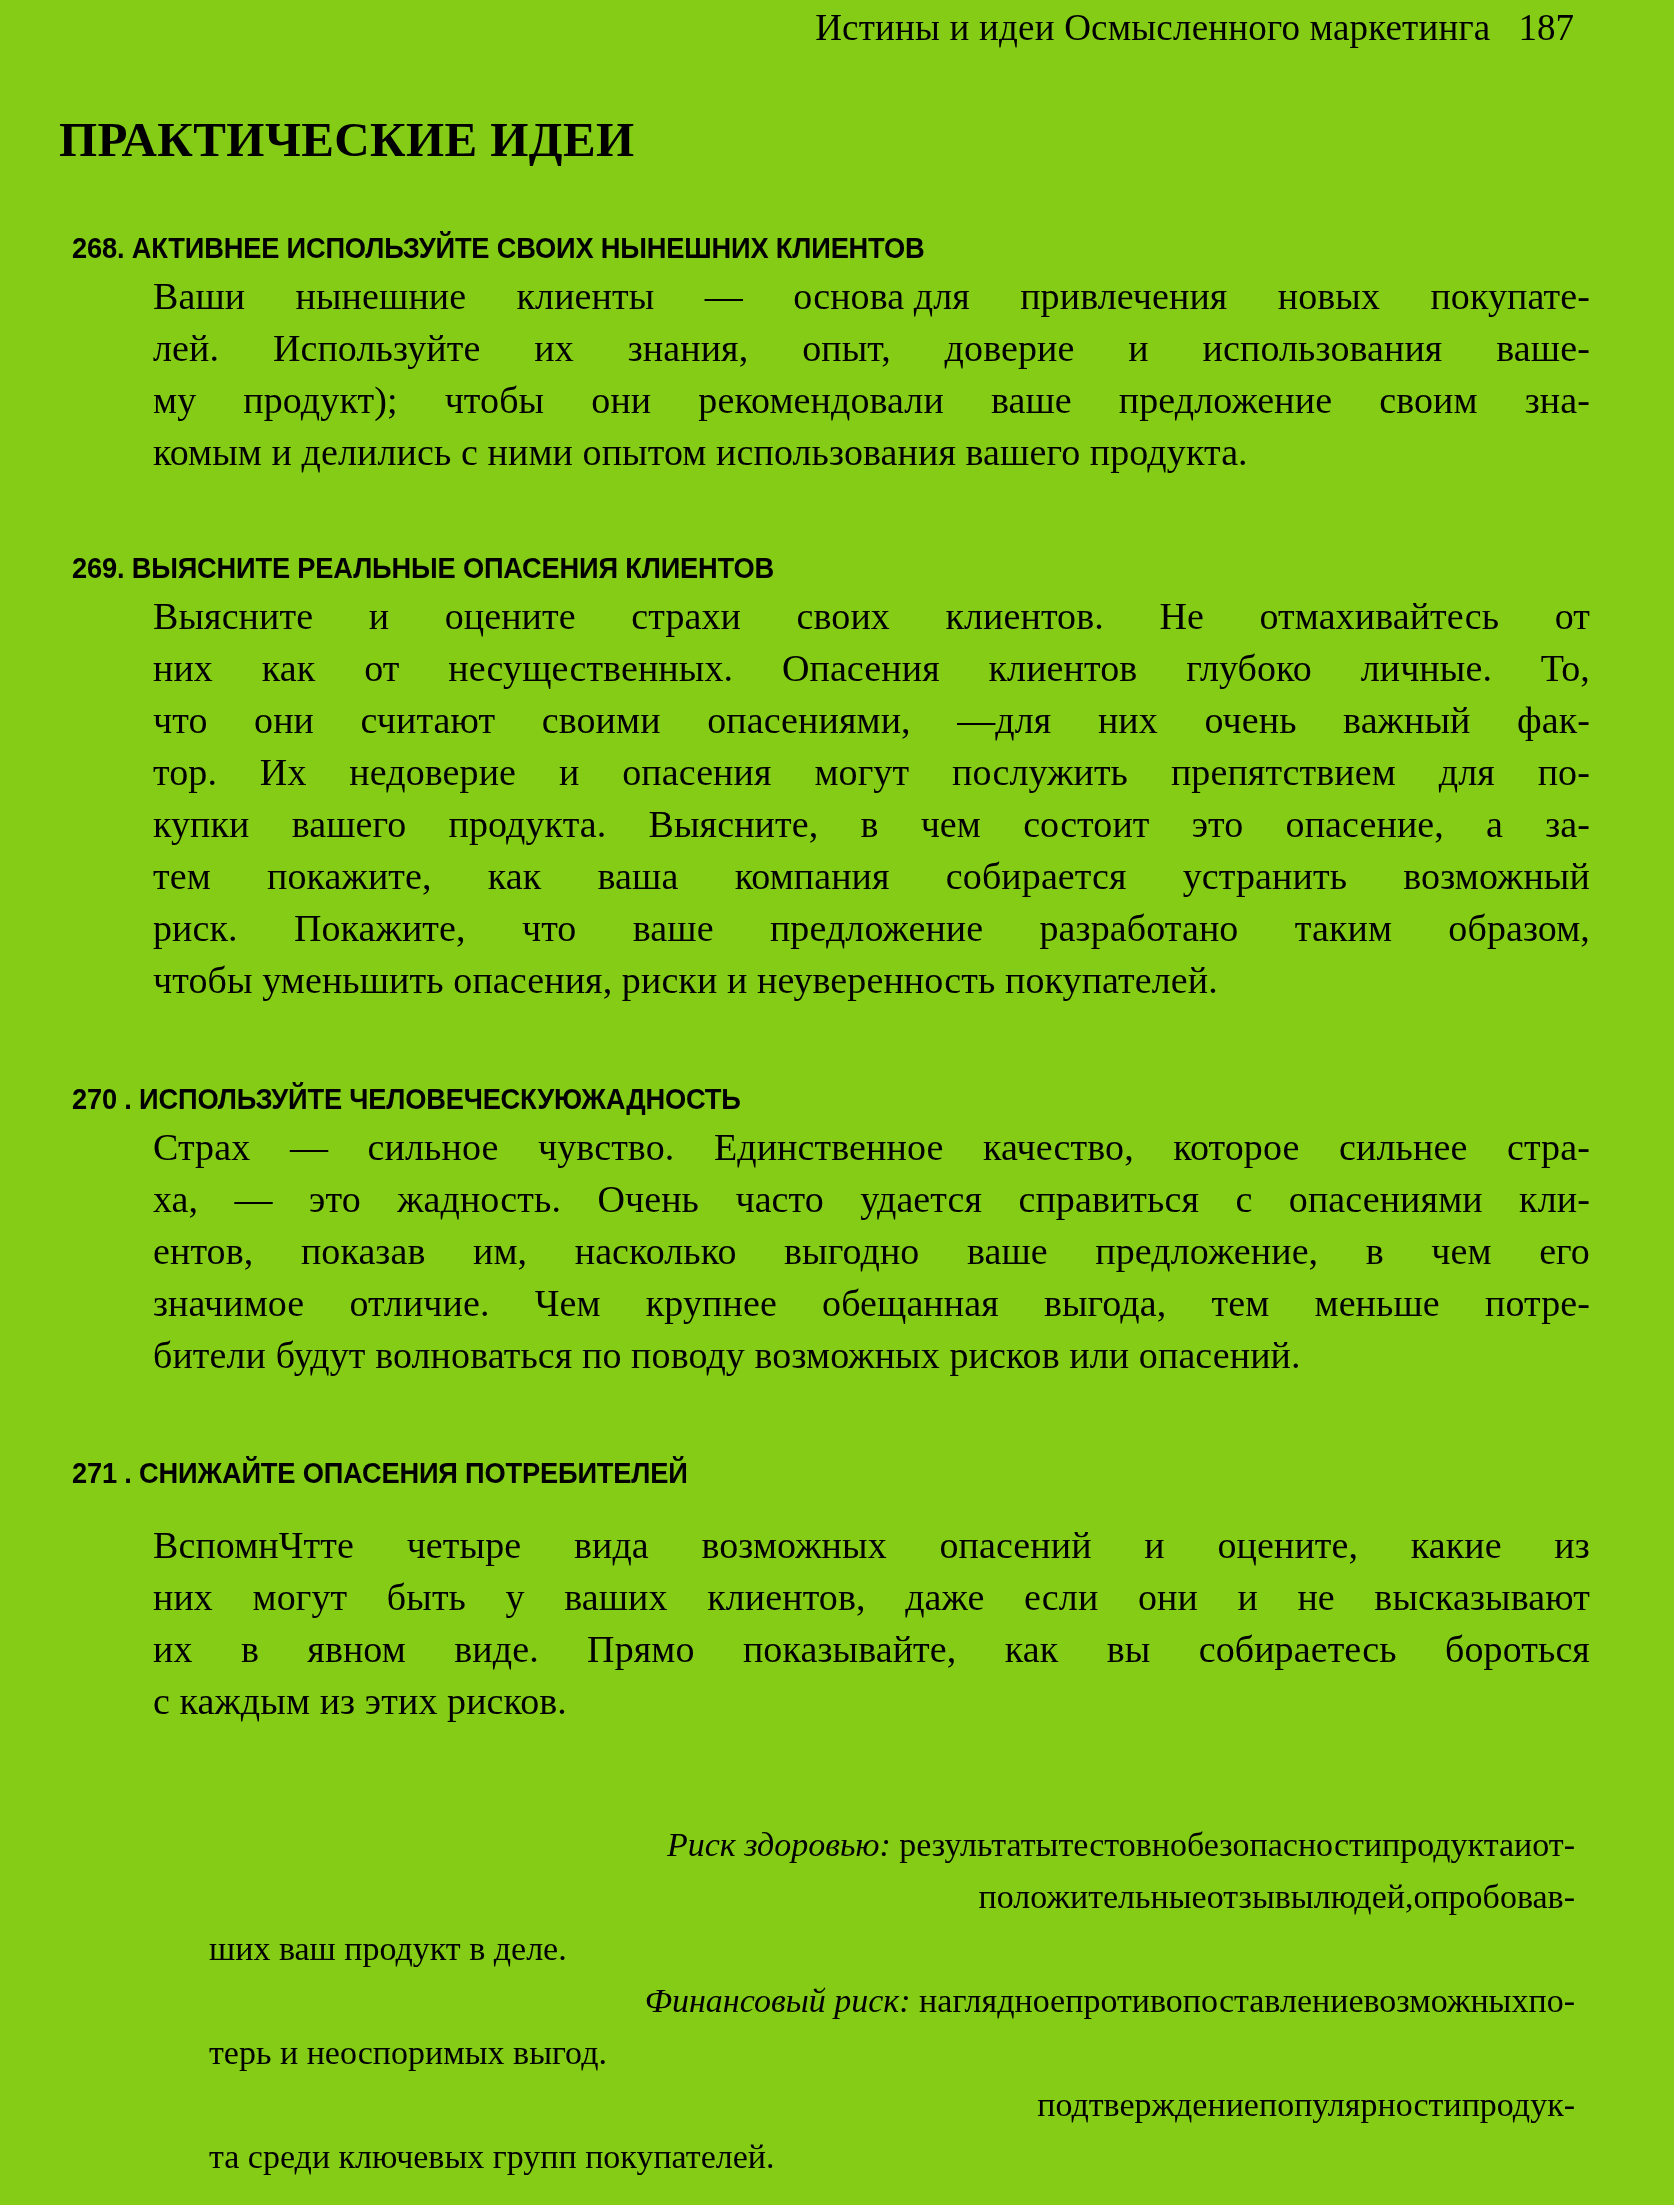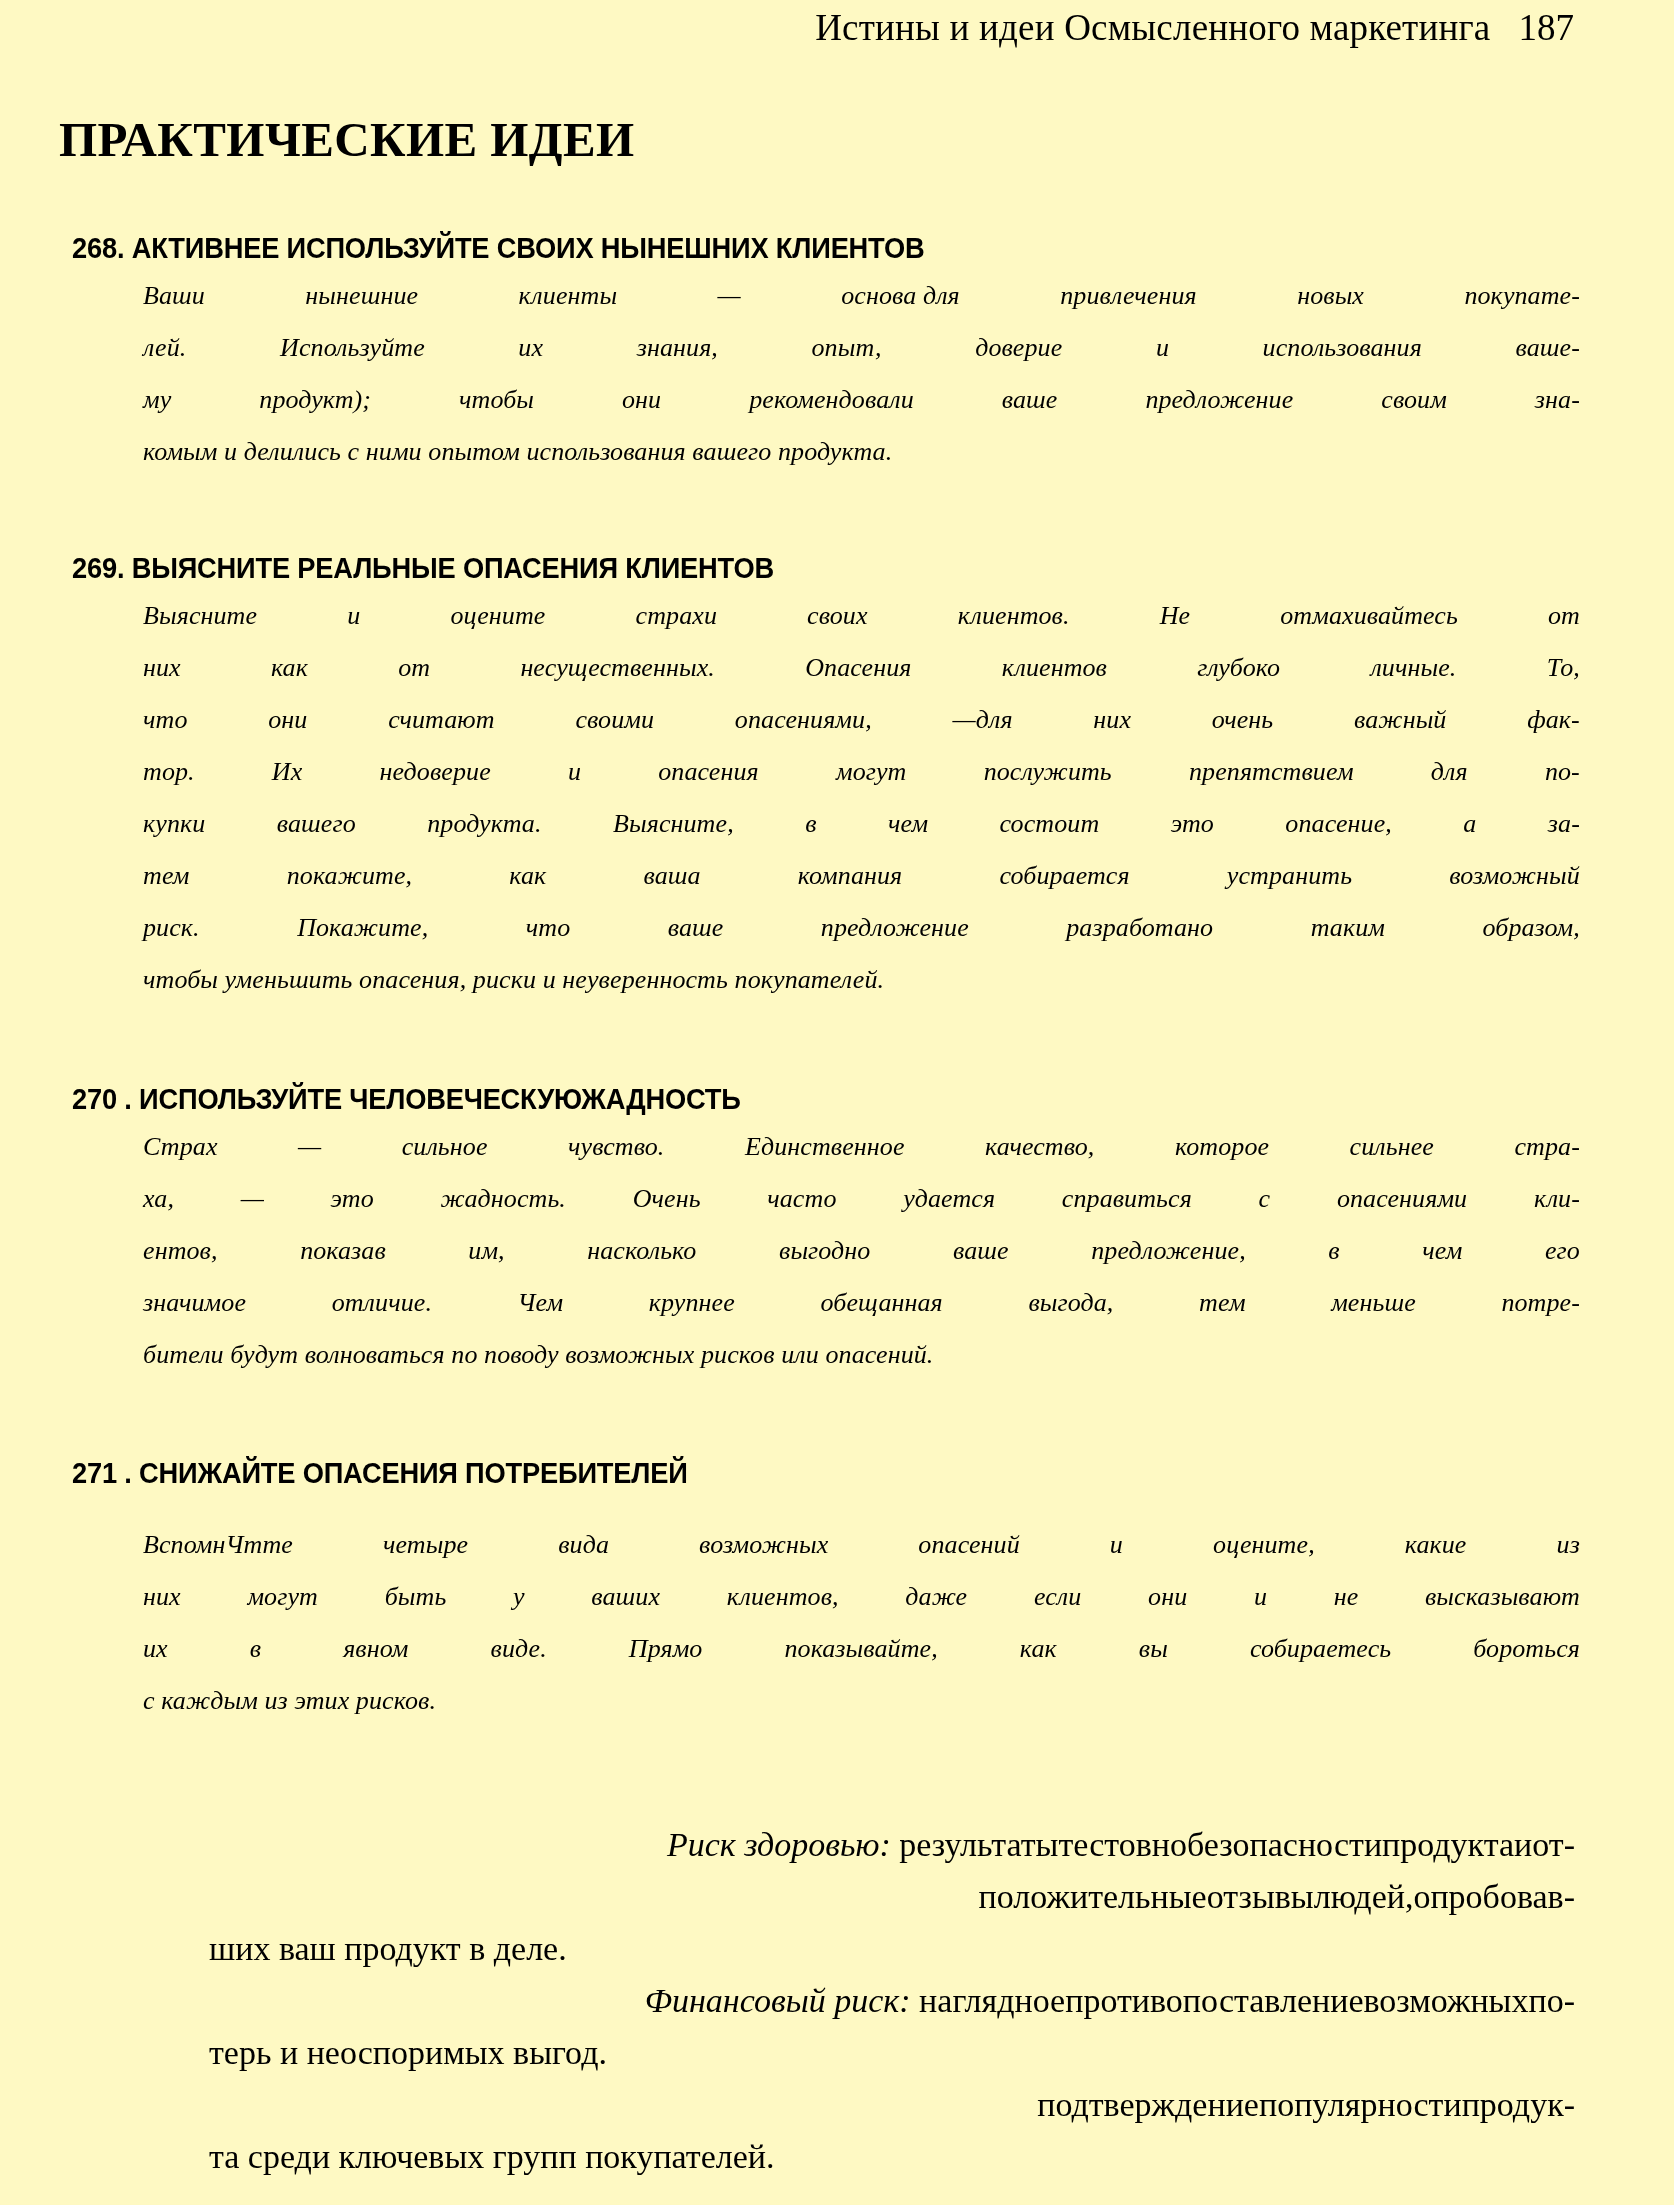--- a/index.html
+++ b/index.html
@@ -4,21 +4,21 @@
 <style>
   html, body {
     margin: 0;
     padding: 0;
     background: #ffffff;
   }
   .page {
     position: relative;
     width: 1675px;
     height: 2205px;
-    background: #fef9c3;
+    background: #84cc16;
     overflow: hidden;
     font-family: "Liberation Serif", "DejaVu Serif", serif;
     color: #000000;
   }
 
   
   .running-head {
     position: absolute;
     left: 72px;
     top: 4.9px;
@@ -62,24 +62,23 @@
     line-height: 36px;
     letter-spacing: -0.2px;
     transform: scaleX(0.94);
     transform-origin: left center;
     white-space: nowrap;
   }
 
   
   .body-block {
     position: absolute;
-    left: 143px;
+    left: 153px;
     width: 1439px;
-    font-size: 26px;
-    font-style: italic;
+    font-size: 38px;
   }
   .body-line {
     display: block;
     height: 52px;
     line-height: 52px;
     white-space: nowrap;
     letter-spacing: 0.1px;
   }
   
   .body-line.j {

